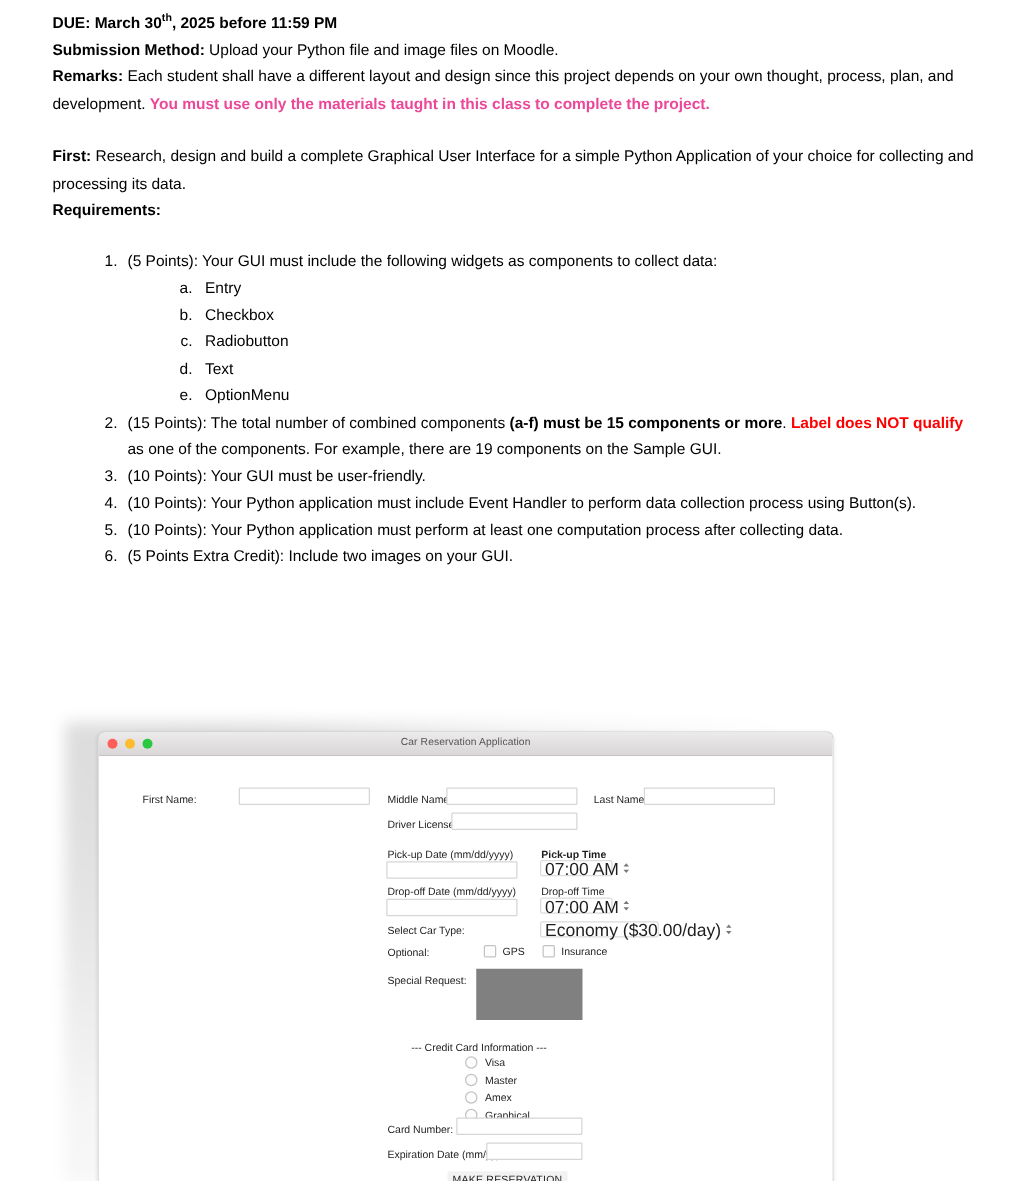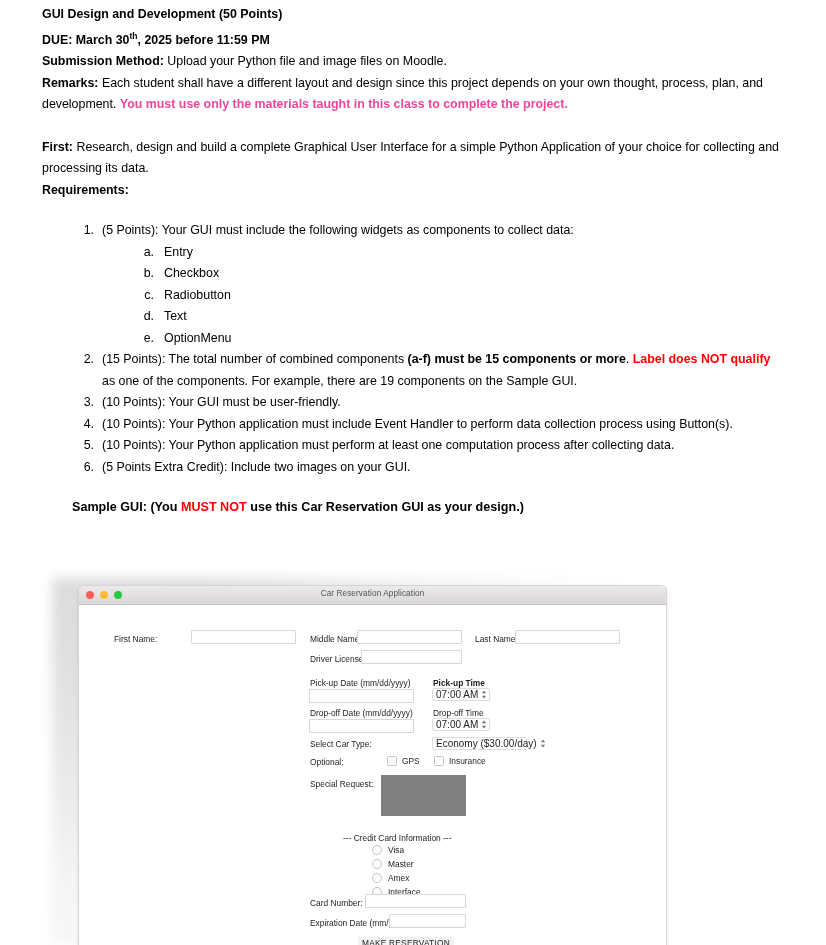--- a/index.html
+++ b/index.html
@@ -158,21 +158,21 @@
   .stepper {
     background: #ffffff;
     border: 1px solid #dcdcdc;
     border-radius: 2px;
     height: 13px;
     box-sizing: border-box;
     display: flex;
     align-items: center;
     justify-content: space-between;
     padding: 0 2px 0 3px;
-    font-size: 10px;
+    font-size: 14px;
     color: #1e1e1e;
     white-space: nowrap;
   }
   .chev {
     display: inline-flex;
     flex-direction: column;
     line-height: 4px;
     font-size: 5px;
     color: #6a6a6a;
     margin-left: 3px;
@@ -209,21 +209,20 @@
     letter-spacing: 0.2px;
     white-space: nowrap;
     font-family: "Liberation Sans", sans-serif;
   }
 </style>
 </head>
 <body>
 
 <div class="doc">
 
-  <p class="b">GUI Design and Development (50 Points)</p>
 
   <p><span class="b">DUE:</span><span class="b">&nbsp;</span><span class="b">March 30</span><sup class="b">th</sup><span class="b">, 2025 before 11:59 PM</span></p>
 
   <p><span class="b">Submission Method:</span><span> Upload your Python file and image files on Moodle.</span></p>
 
   <p><span class="b">Remarks:</span><span> Each student shall have a different layout and design since this project depends on your own thought, process, plan, and development. </span><span class="red-bi">You must use only the materials taught in this class to complete the project.</span></p>
 
   <div class="spacer-lg"></div>
 
   <p><span class="b">First:</span><span> Research, design and build a complete Graphical User Interface for a simple Python Application of your choice for collecting and processing its data.</span></p>
@@ -245,21 +244,20 @@
     </li>
     <li><span>(15 Points): The total number of combined components </span><span class="b">(a-f) must be 15 components or more</span><span>. </span><span class="red-b">Label does NOT qualify</span><span> as one of the components. For example, there are 19 components on the Sample GUI.</span></li>
     <li>(10 Points): Your GUI must be user-friendly.</li>
     <li>(10 Points): Your Python application must include Event Handler to perform data collection process using Button(s).</li>
     <li>(10 Points): Your Python application must perform at least one computation process after collecting data.</li>
     <li>(5 Points Extra Credit): Include two images on your GUI.</li>
   </ol>
 
   <div class="spacer-sm"></div>
 
-  <p class="sample-head"><span>Sample GUI: (You </span><span class="red">MUST NOT</span><span> use this Car Reservation GUI as your design.)</span></p>
 
 </div>
 
 <div class="win-wrap">
   <div class="win-shadow"></div>
 
   <div class="window">
 
     <div class="titlebar">
       <div class="lights">
@@ -329,38 +327,38 @@
         <span class="lbl">GPS</span>
       </div>
       <div class="w optrow" style="left:355px; top:151px;">
         <span class="cbox"></span>
         <span class="lbl">Insurance</span>
       </div>
 
       <div class="w lbl" style="left:231px; top:174px;">Special Request:</div>
       <div class="w textbox" style="left:302px; top:170px;"></div>
 
-      <div class="w lbl" style="left:264px; top:228px;">--- Credit Card Information ---</div>
+      <div class="w lbl" style="left:250px; top:228px;">--- Credit Card Information ---</div>
 
       <div class="w" style="left:293px; top:240px;">
         <div class="radiorow">
           <span class="radio"></span>
           <span class="lbl">Visa</span>
         </div>
         <div class="radiorow">
           <span class="radio"></span>
           <span class="lbl">Master</span>
         </div>
         <div class="radiorow">
           <span class="radio"></span>
           <span class="lbl">Amex</span>
         </div>
         <div class="radiorow">
           <span class="radio"></span>
-          <span class="lbl">Interface</span>
+          <span class="lbl">Graphical</span>
         </div>
       </div>
 
       <div class="w lbl" style="left:231px; top:293px;">Card Number:</div>
       <div class="w entry" style="left:286px; top:289px; width:101px;"></div>
 
       <div class="w lbl" style="left:231px; top:313px;">Expiration Date (mm/yy):</div>
       <div class="w entry" style="left:310px; top:309px; width:77px;"></div>
 
       <button class="w btn" style="left:279px; top:332px;">MAKE RESERVATION</button>

